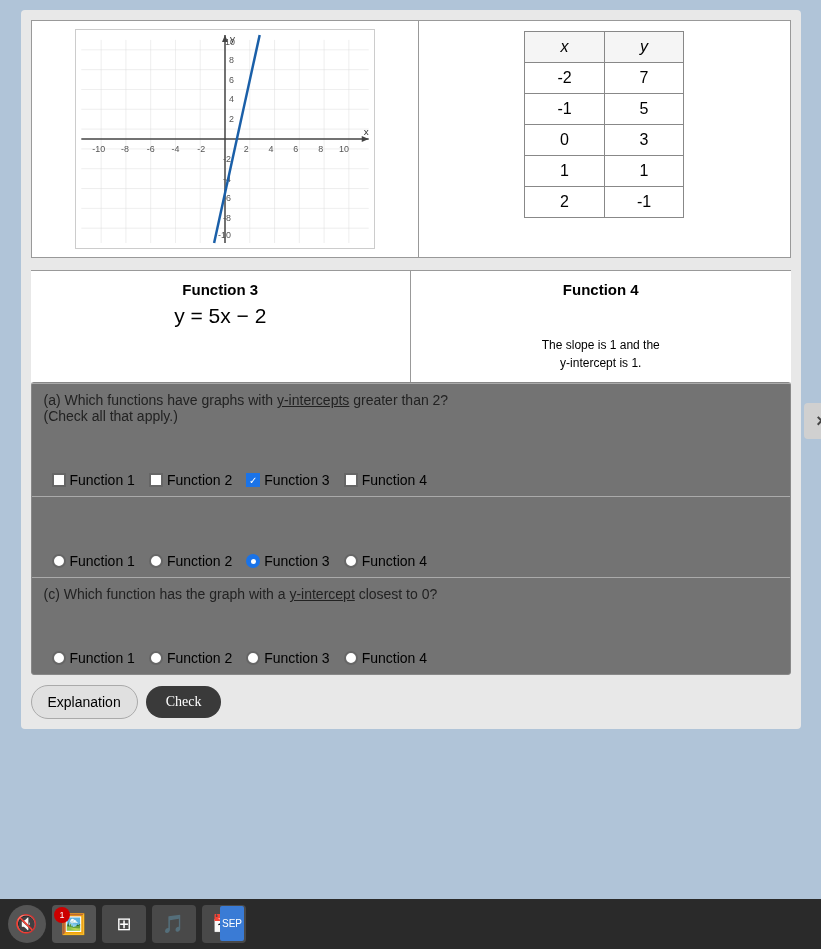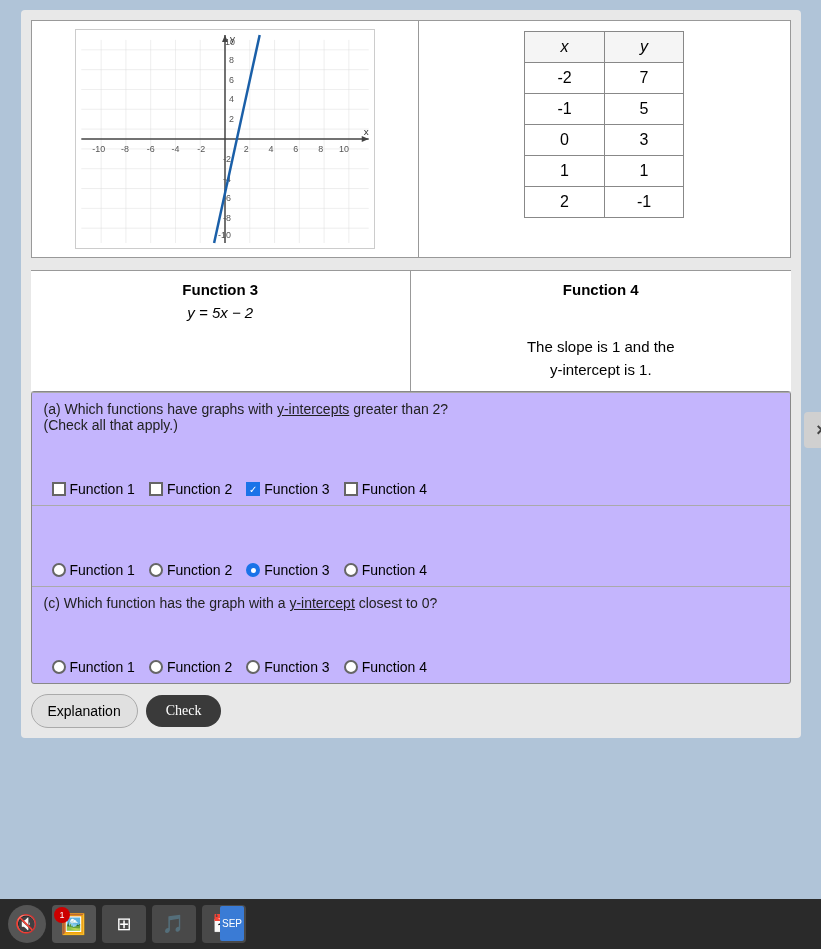--- a/index.html
+++ b/index.html
@@ -86,31 +86,30 @@
     .func-label-box:first-child {
       border-right: 1px solid #999;
     }
 
     .func-name {
       font-weight: bold;
       font-size: 15px;
       margin-bottom: 6px;
     }
     .func-eq {
-      font-size: 15px;
-      font-style: italic;
+      font-size: 21px;
     }
     .func-desc {
-      font-size: 15px;
+      font-size: 12px;
       line-height: 1.5;
       margin-top: 38px;
     }
 
     .answer-section {
-      background: #c4b5fd;
+      background: #737373;
       border: 1px solid #888;
       border-radius: 3px;
       padding: 0;
       position: relative;
     }
 
     .question-block {
       border-top: 1px solid #aaa;
       padding: 8px 12px;
     }

